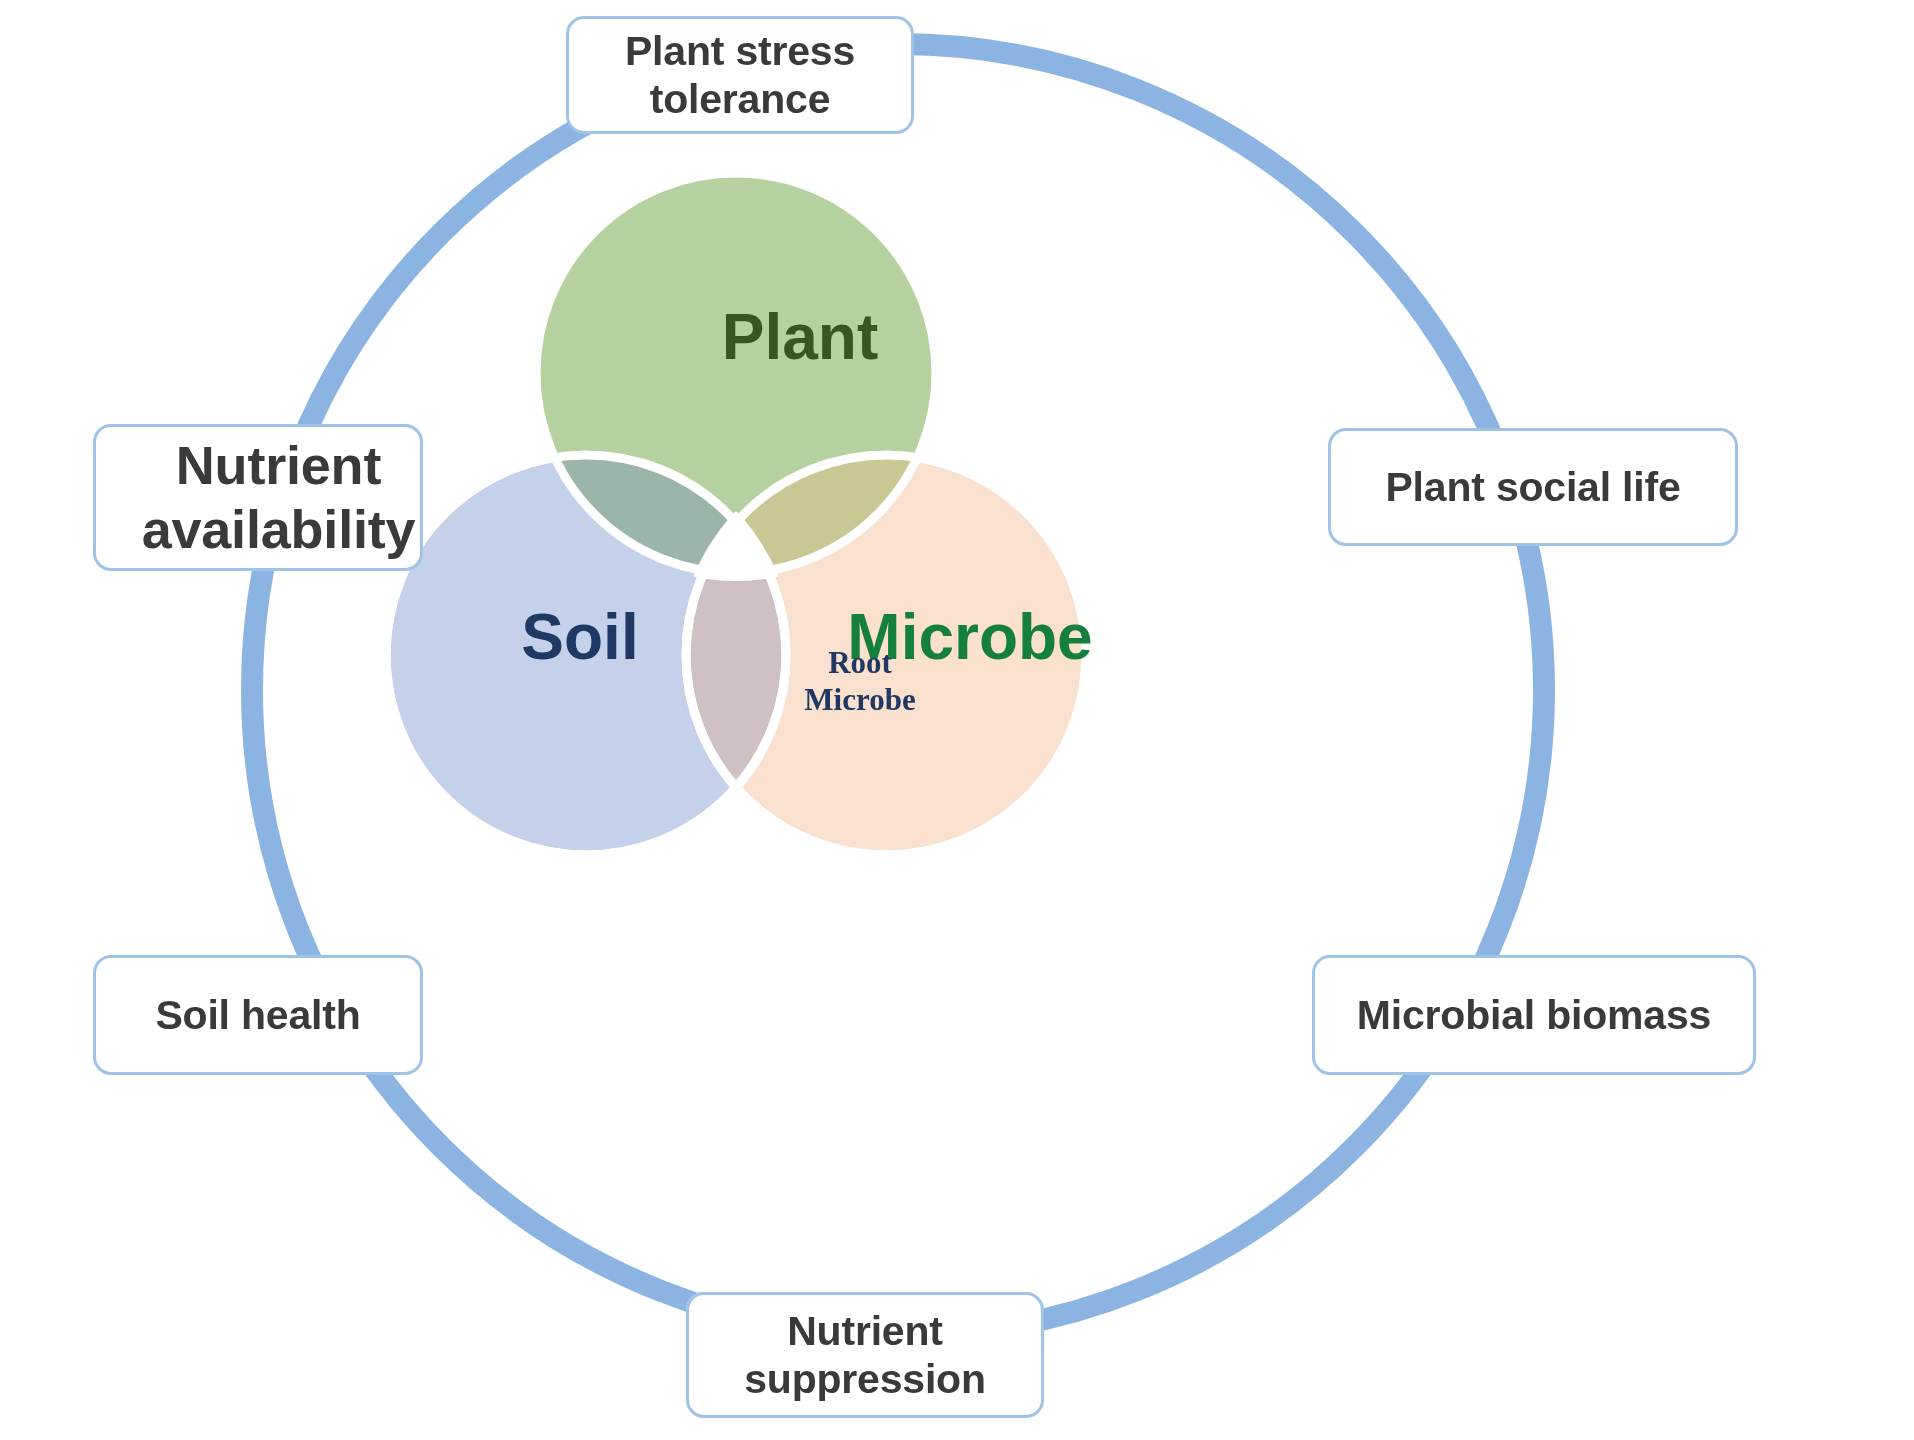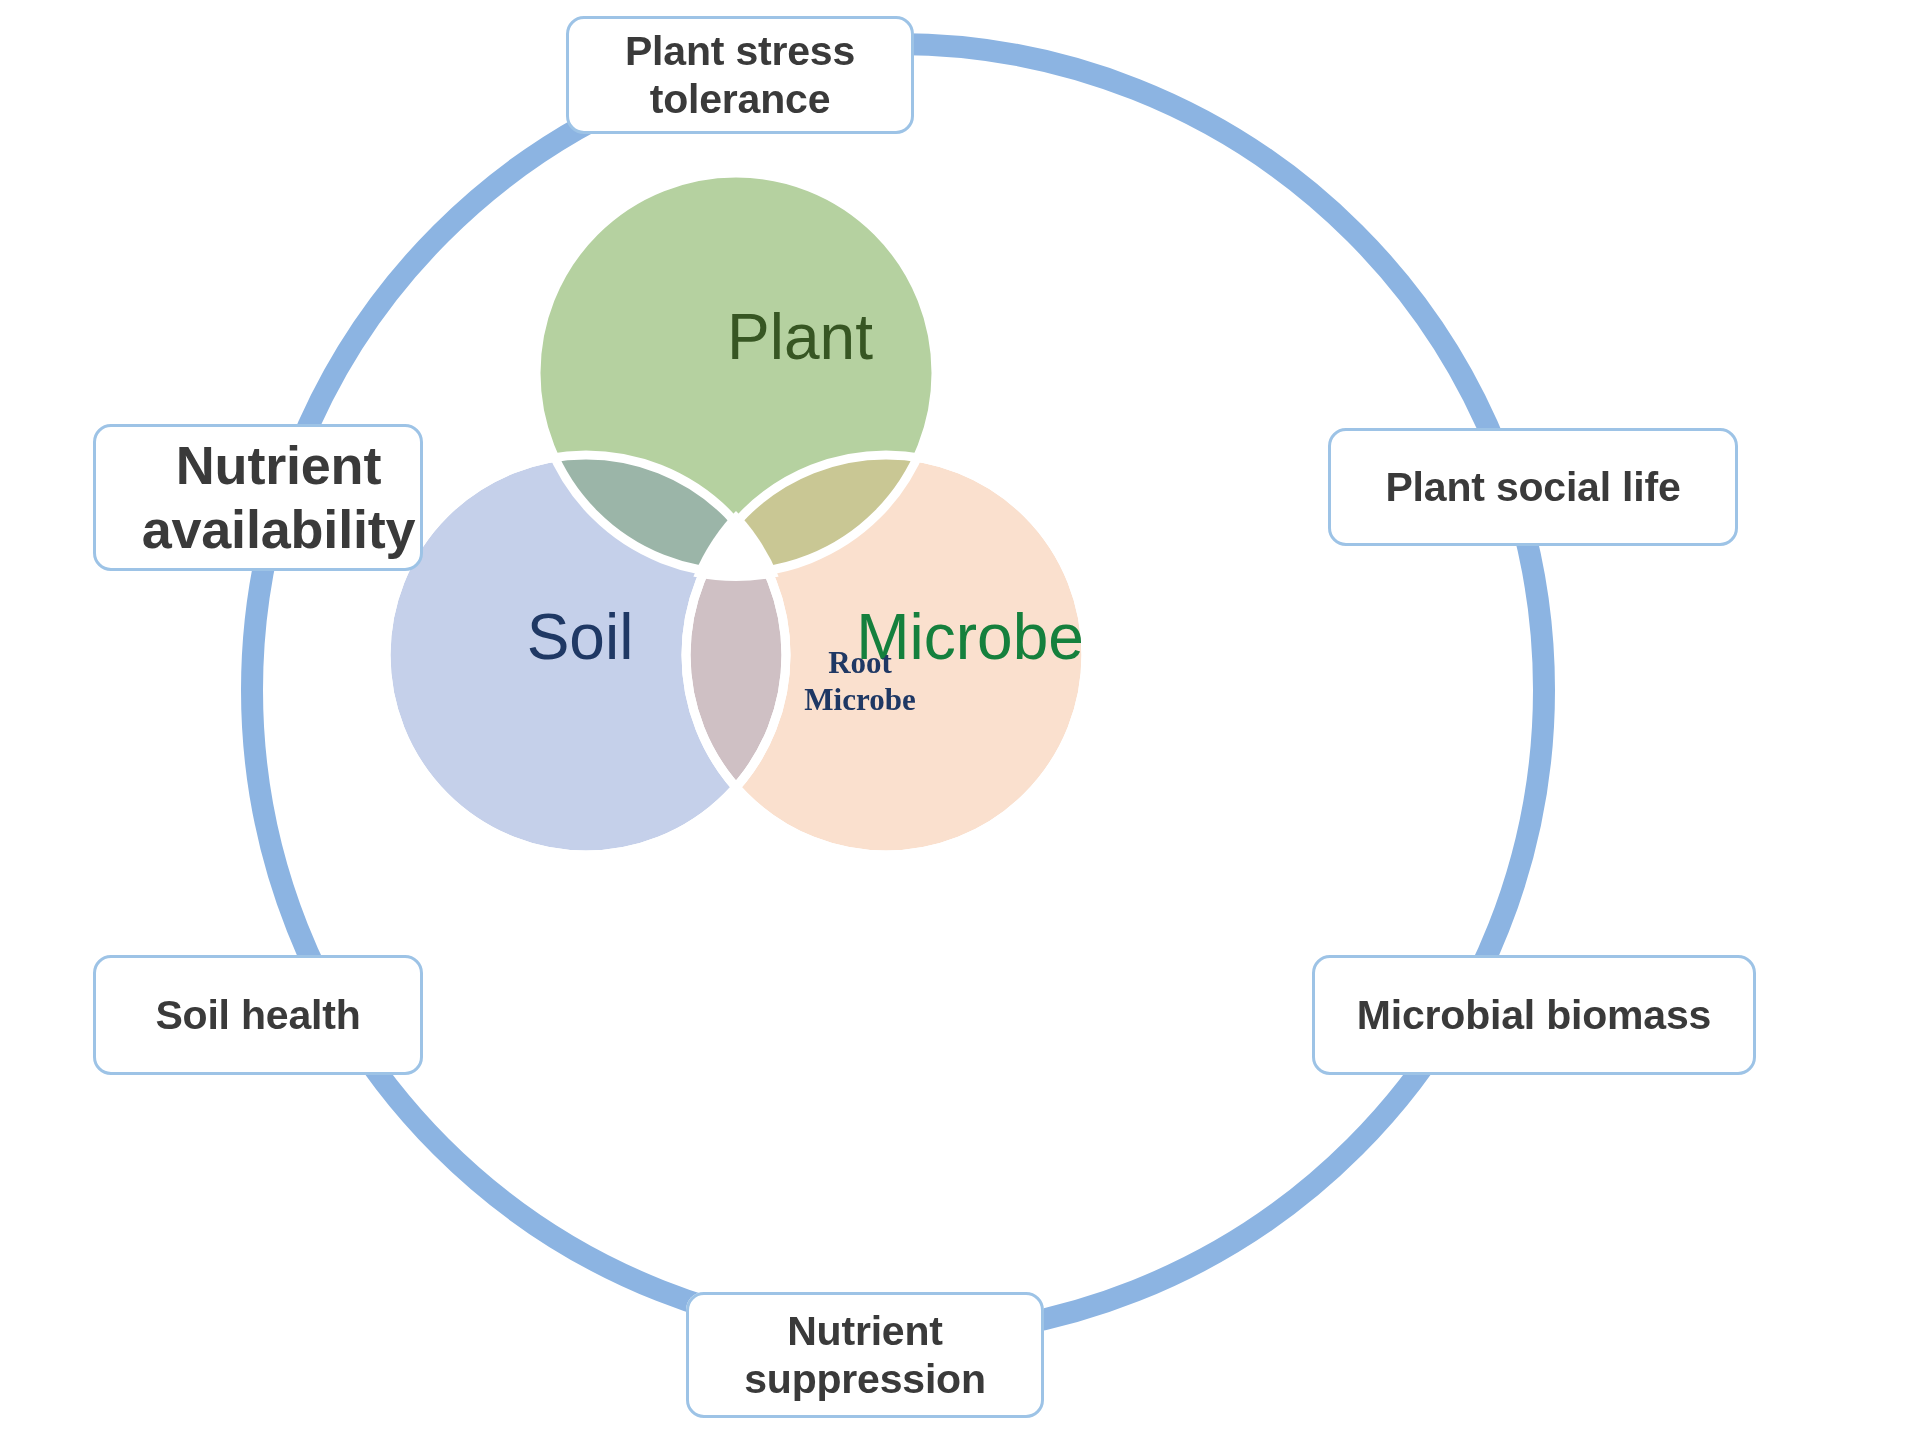--- a/index.html
+++ b/index.html
@@ -48,21 +48,21 @@
   #box-plant-stress      { left: 566px;  top: 8px;    width: 348px; height: 118px; font-size: 41px; margin-top: 8px; }
   #box-nutrient          { left: 93px;   top: 424px;  width: 330px; height: 147px; font-size: 54px; padding-left: 41px; }
   #box-soil-health       { left: 93px;   top: 955px;  width: 330px; height: 120px; font-size: 41px; }
   #box-plant-social      { left: 1328px; top: 428px;  width: 410px; height: 118px; font-size: 41px; }
   #box-microbial-biomass { left: 1312px; top: 955px;  width: 444px; height: 120px; font-size: 41px; }
   #box-pathogen          { left: 686px;  top: 1292px; width: 358px; height: 126px; font-size: 41px; }
 
   .venn-label {
     position: absolute;
     font-family: "Liberation Sans", sans-serif;
-    font-weight: normal;
+    font-weight: bold;
     white-space: nowrap;
     pointer-events: none;
   }
   #label-plant {
     left: 650px; top: 300px;
     width: 300px;
     text-align: center;
     font-size: 64px;
     color: #375623;
   }

